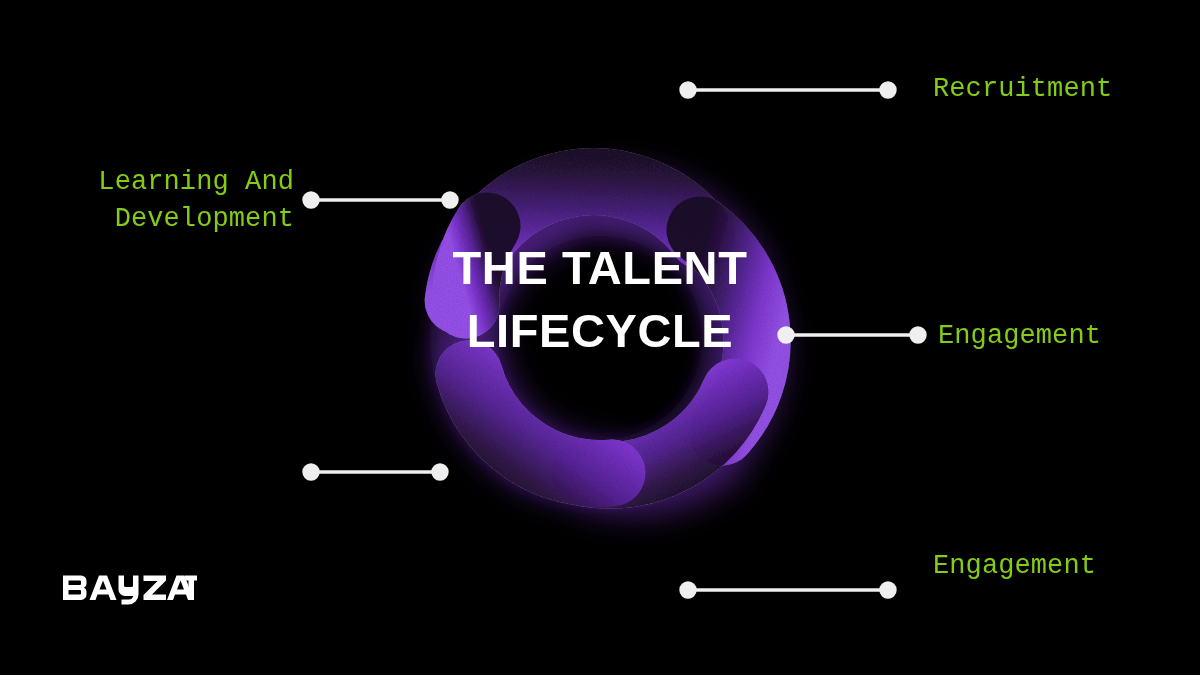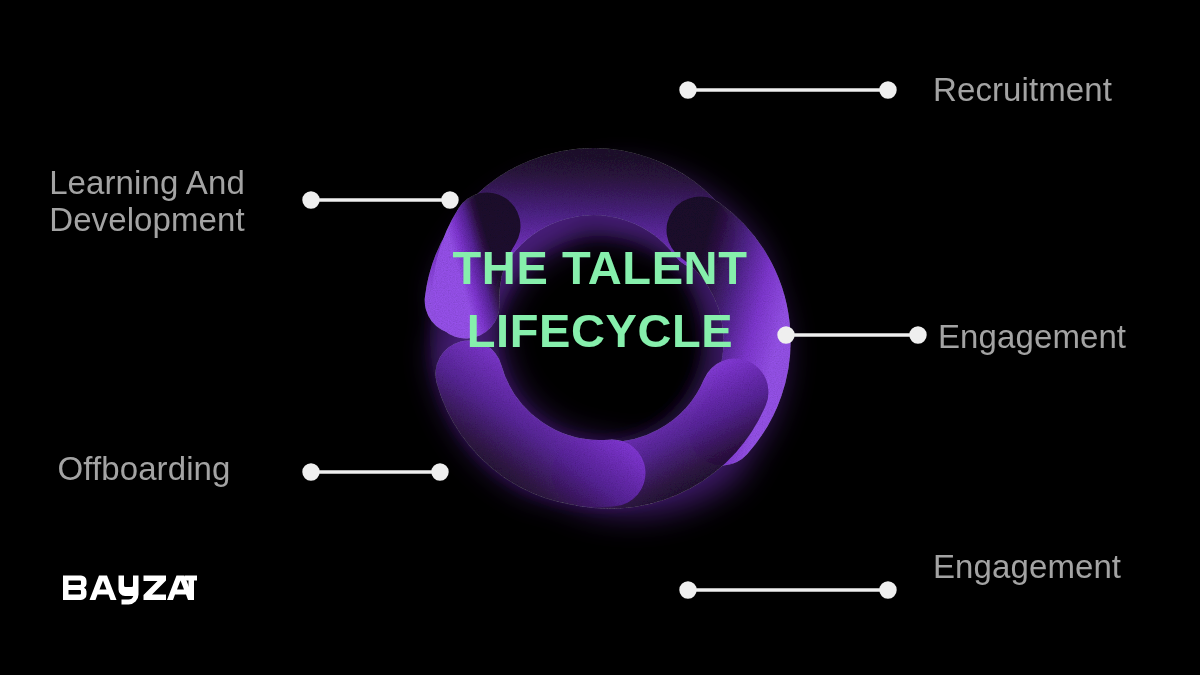--- a/index.html
+++ b/index.html
@@ -31,41 +31,42 @@
     display: block;
   }
 
   
   #center-title {
     position: absolute;
     left: 418px;
     top: 236px;
     width: 364px;
     text-align: center;
-    color: #86efac;
+    color: #ffffff;
     font-weight: bold;
     font-size: 47px;
     line-height: 63px;
     letter-spacing: 0.6px;
     white-space: nowrap;
   }
   #center-title .tline { display: block; }
 
   
   .stage-label {
     position: absolute;
-    color: #a3a3a3;
-    font-size: 33px;
+    color: #84cc16;
+    font-size: 27px;
     line-height: 37px;
     font-weight: normal;
     letter-spacing: 0.1px;
     white-space: pre-line;
+    font-family: Liberation Mono, monospace;
   }
   .stage-label.right { text-align: left; }
-  .stage-label.left  { text-align: center; }
+  .stage-label.left  { text-align: right; }
 
   #label-recruitment  { left: 933px; top: 71px;  }
   #label-onboarding   { left: 938px; top: 318px; }
   #label-engagement   { left: 933px; top: 548px; }
   #label-offboarding  { left: 0px;  top: 450px; width: 288px; }
   #label-learning     { left: 0px;  top: 164px; width: 294px; }
 
   
   #connectors {
     position: absolute;
@@ -218,21 +219,20 @@
       </g>
     </g>
   </svg>
 
   <div class="stage-label right" id="label-recruitment">Recruitment</div>
 
   <div class="stage-label right" id="label-onboarding">Engagement</div>
 
   <div class="stage-label right" id="label-engagement">Engagement</div>
 
-  <div class="stage-label left" id="label-offboarding">Offboarding</div>
 
   <div class="stage-label left" id="label-learning">Learning And
 Development</div>
 
   <div id="brand-logo">
 
     <svg viewBox="0 0 270 66" width="135" height="34">
       <g fill="#ffffff">
 
         <path d="M2 6 h36 a11 11 0 0 1 11 11 v6 a8 8 0 0 1 -5 7.4 a8 8 0 0 1 5 7.4 v6 a11 11 0 0 1 -11 11 h-36 z

